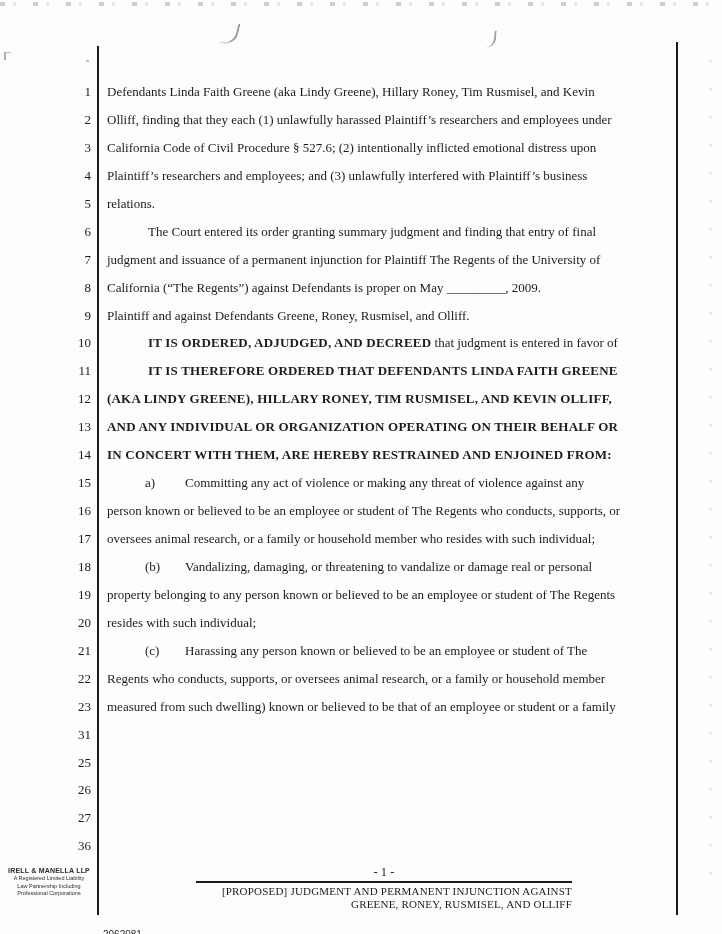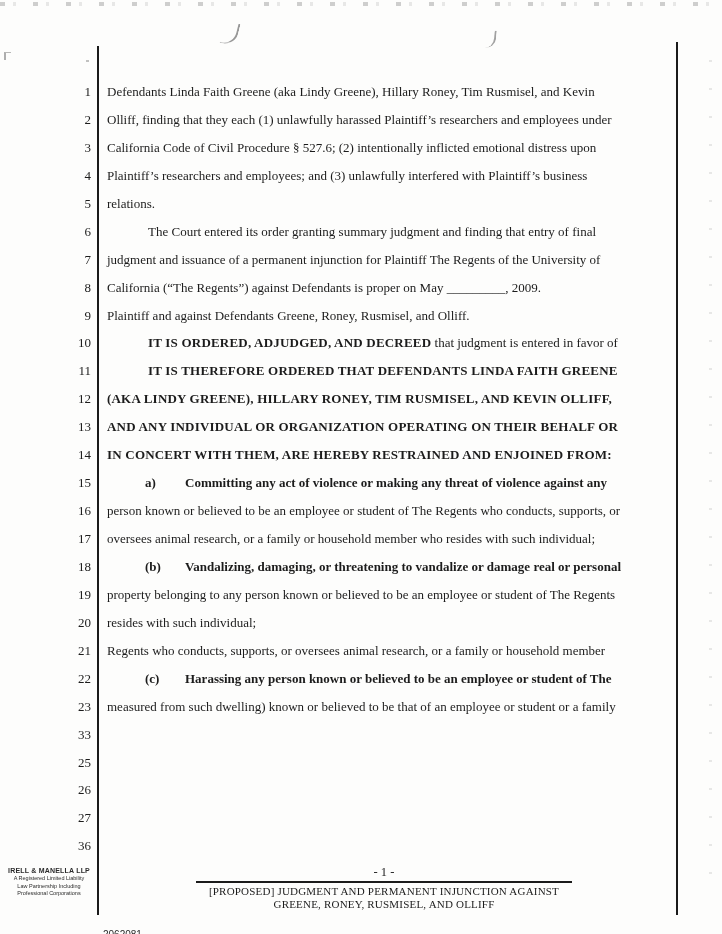--- a/index.html
+++ b/index.html
@@ -42,39 +42,39 @@
     position:absolute; left:0; top:78px; width:91px; text-align:right;
     font-size:13px; line-height:27.95px;
   }
   .line-numbers div { height:27.95px; }
   .body-lines {
     position:absolute; left:107px; top:78px; width:566px;
     font-size:13px; line-height:27.95px; white-space:nowrap;
   }
   .bodyline { height:27.95px; }
   .bodyline.para { padding-left:41px; }
-  .bodyline.item { padding-left:38px;font-weight:bold; }
+  .bodyline.item { padding-left:38px; }
   .bodyline .letter { display:inline-block; width:40px; }
   .bodyline b { letter-spacing:.2px; }
 
   
   .firm-block {
     position:absolute; left:2px; top:866px; width:94px; text-align:center;
     font-family:"Liberation Sans", sans-serif; color:#2b2b2b;
   }
   .firm-name { font-size:7px; font-weight:bold; letter-spacing:.2px; line-height:9px; }
   .firm-line { font-size:5.5px; line-height:7.5px; }
   .doc-id {
     position:absolute; left:103px; top:901px;
     font-family:"Liberation Sans", sans-serif; font-size:10px; color:#2b2b2b;margin-top:28px;
   }
   .footer-center { position:absolute; left:196px; top:865px; width:376px; text-align:center; }
   .page-num { font-size:12.5px; line-height:15px; }
   .footer-rule { height:2px; background:#1b1b1b; margin:1px 0 2px 0; }
-  .footer-title { font-size:11px; line-height:13px; letter-spacing:.2px; }
+  .footer-title { font-size:11px; line-height:13px; letter-spacing:.2px;text-align:right; }
 </style>
 </head>
 <body>
 
 <div class="page">
 
   <div class="noise-top"></div>
   <div class="noise-right"></div>
   <div class="squiggle-1"></div>
   <div class="squiggle-2"></div>
@@ -101,21 +101,21 @@
       <div>14</div>
       <div>15</div>
       <div>16</div>
       <div>17</div>
       <div>18</div>
       <div>19</div>
       <div>20</div>
       <div>21</div>
       <div>22</div>
       <div>23</div>
-      <div>33</div>
+      <div>31</div>
       <div>25</div>
       <div>26</div>
       <div>27</div>
       <div>36</div>
     </div>
 
   <div class="body-lines" id="bodyLines">
       <div class="bodyline "><span>Defendants Linda Faith Greene (aka Lindy Greene), Hillary Roney, Tim Rusmisel, and Kevin</span></div>
       <div class="bodyline "><span>Olliff, finding that they each (1) unlawfully harassed Plaintiff’s researchers and employees under</span></div>
       <div class="bodyline "><span>California Code of Civil Procedure § 527.6; (2) intentionally inflicted emotional distress upon</span></div>
@@ -129,22 +129,22 @@
       <div class="bodyline para"><b>IT IS THEREFORE ORDERED THAT DEFENDANTS LINDA FAITH GREENE</b></div>
       <div class="bodyline "><b>(AKA LINDY GREENE), HILLARY RONEY, TIM RUSMISEL, AND KEVIN OLLIFF,</b></div>
       <div class="bodyline "><b>AND ANY INDIVIDUAL OR ORGANIZATION OPERATING ON THEIR BEHALF OR</b></div>
       <div class="bodyline "><b>IN CONCERT WITH THEM, ARE HEREBY RESTRAINED AND ENJOINED FROM:</b></div>
       <div class="bodyline item"><span class="letter">a)</span><span>Committing any act of violence or making any threat of violence against any</span></div>
       <div class="bodyline "><span>person known or believed to be an employee or student of The Regents who conducts, supports, or</span></div>
       <div class="bodyline "><span>oversees animal research, or a family or household member who resides with such individual;</span></div>
       <div class="bodyline item"><span class="letter">(b)</span><span>Vandalizing, damaging, or threatening to vandalize or damage real or personal</span></div>
       <div class="bodyline "><span>property belonging to any person known or believed to be an employee or student of The Regents</span></div>
       <div class="bodyline "><span>resides with such individual;</span></div>
+      <div class="bodyline item"><span class="letter">(c)</span><span>Harassing any person known or believed to be an employee or student of The</span></div>
       <div class="bodyline "><span>Regents who conducts, supports, or oversees animal research, or a family or household member</span></div>
-      <div class="bodyline item"><span class="letter">(c)</span><span>Harassing any person known or believed to be an employee or student of The</span></div>
       <div class="bodyline "><span>measured from such dwelling) known or believed to be that of an employee or student or a family</span></div>
       <div class="bodyline "><span></span></div>
     </div>
 
   <div class="firm-block">
     <div class="firm-name">IRELL &amp; MANELLA LLP</div>
     <div class="firm-line">A Registered Limited Liability</div>
     <div class="firm-line">Law Partnership Including</div>
     <div class="firm-line">Professional Corporations</div>
   </div>

